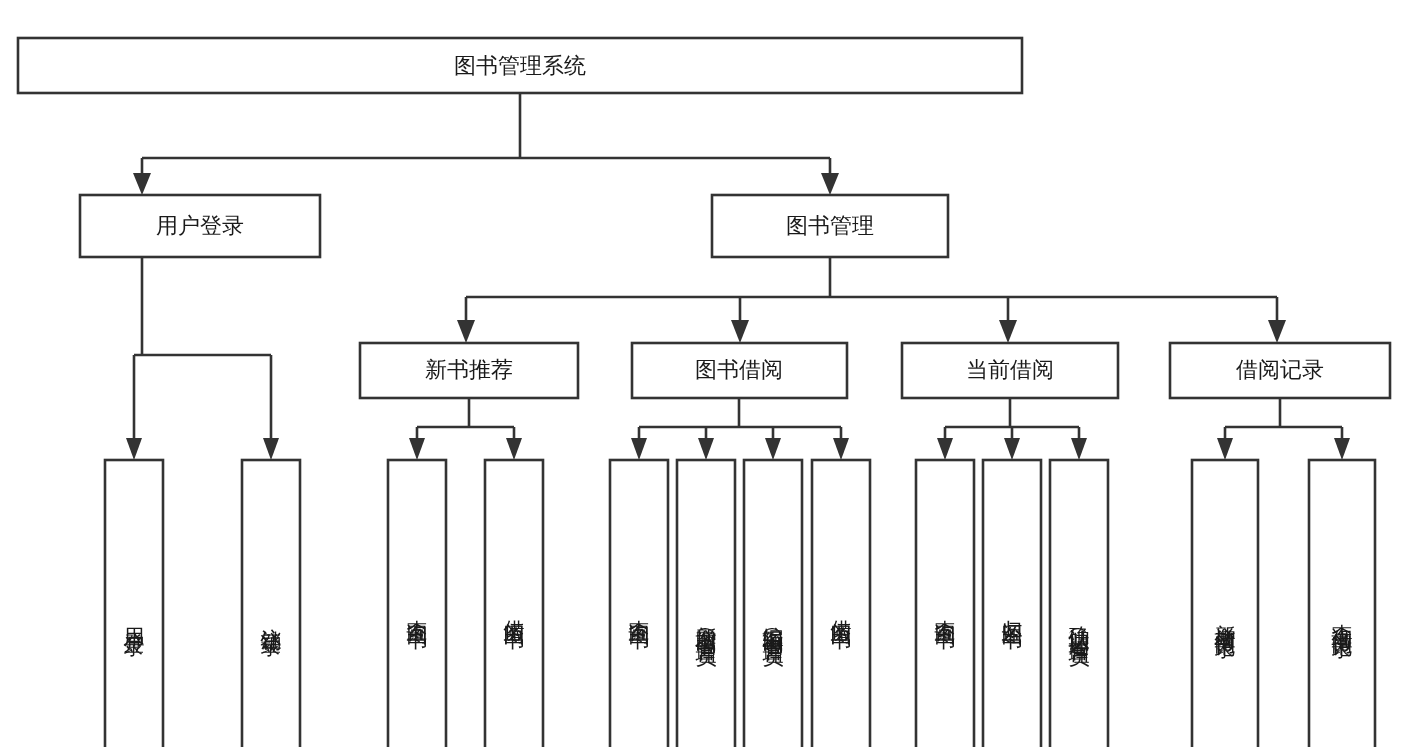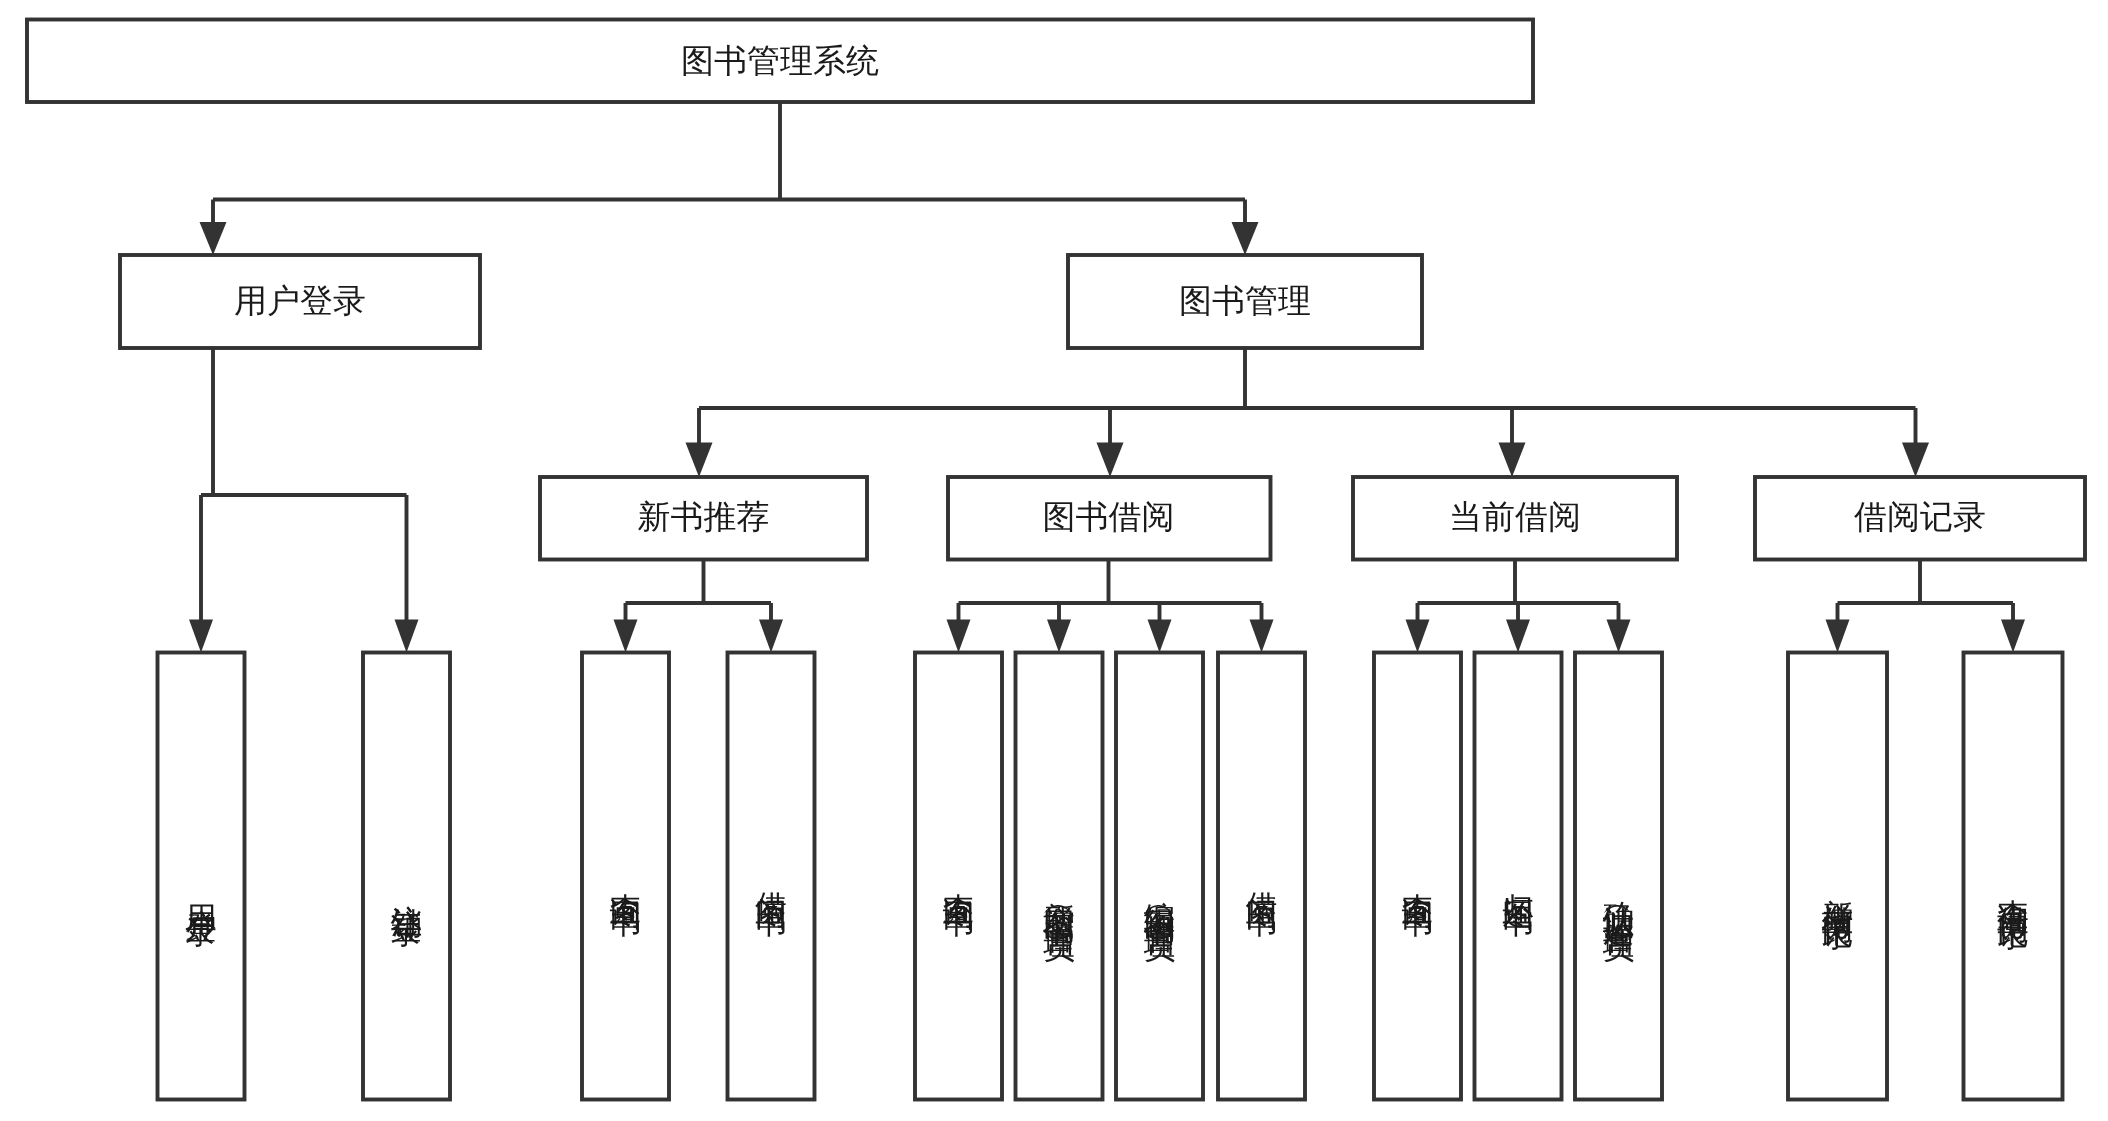--- a/index.html
+++ b/index.html
@@ -11,20 +11,21 @@
     width: 1405px;
     height: 747px;
     font-family: "DejaVu Sans", "Liberation Sans", sans-serif;
     overflow: hidden;
     position: relative;
   }
   #diagram-root {
     position: relative;
     width: 1405px;
     height: 604px;
+    margin-top: 25px;
   }
   svg#tree-svg {
     position: absolute;
     top: 0;
     left: 0;
     width: 1405px;
     height: 747px;
   }
   .node-box {
     fill: #ffffff;

